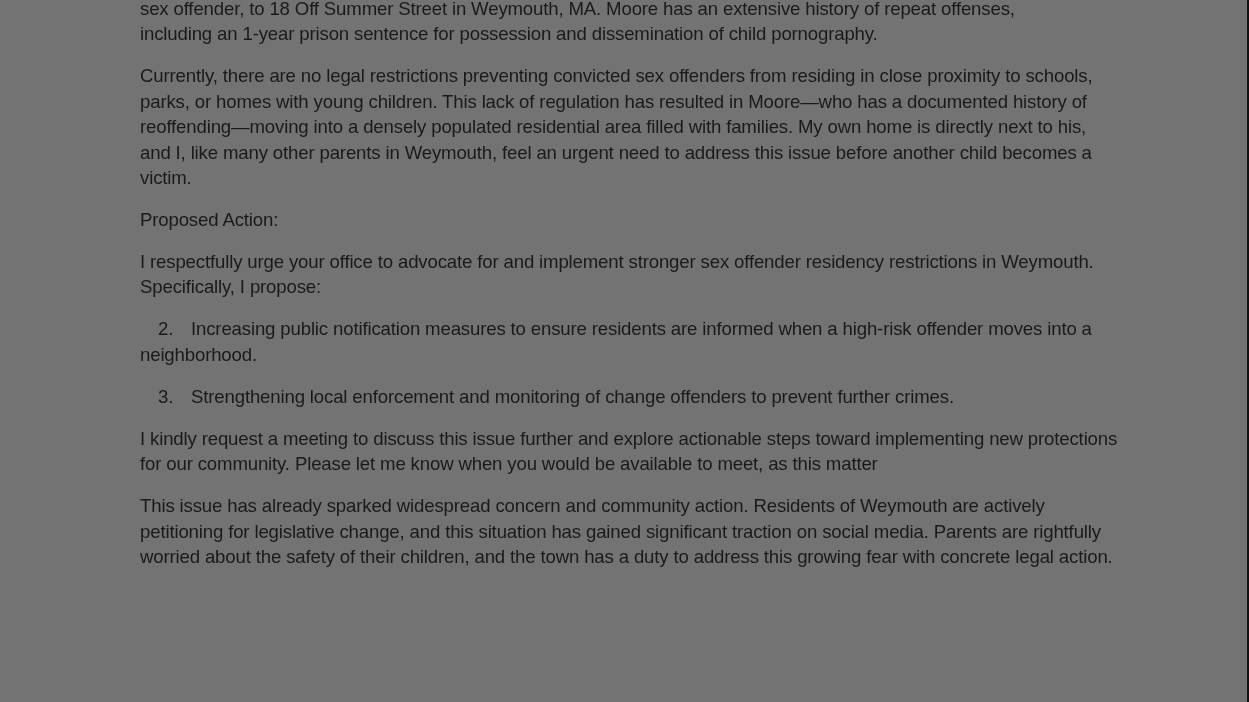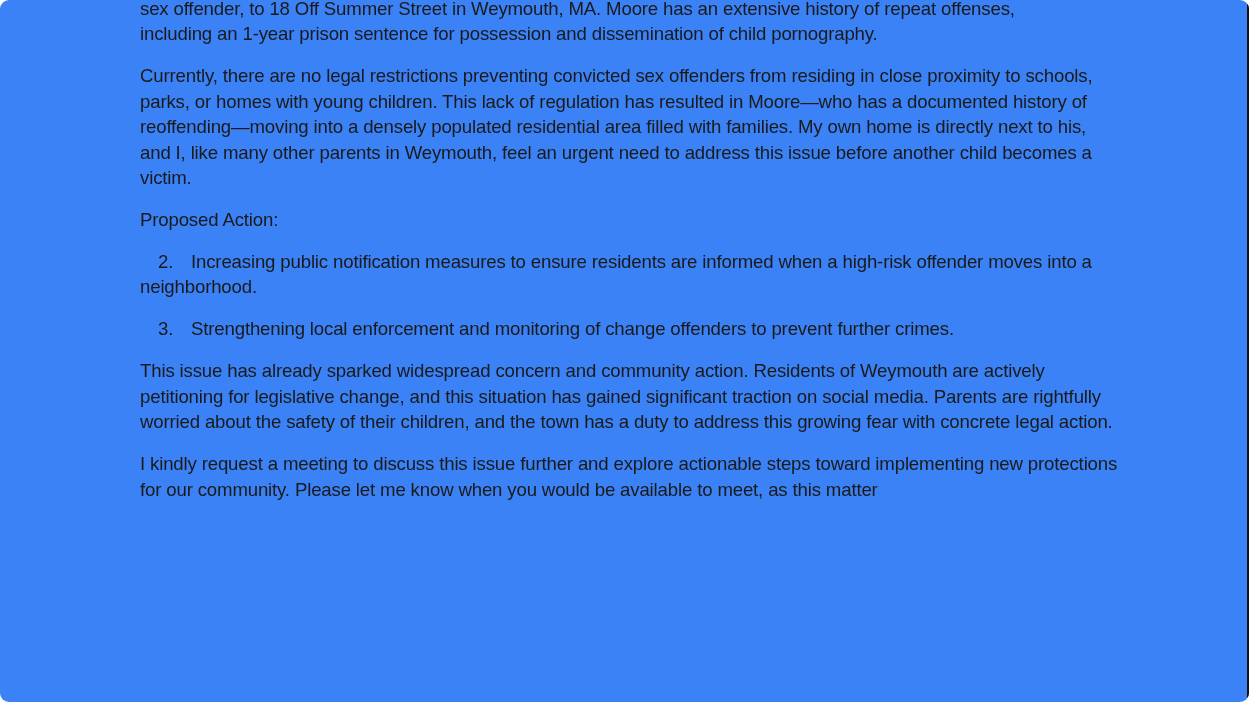--- a/index.html
+++ b/index.html
@@ -7,23 +7,22 @@
       padding: 0;
       width: 1249px;
       height: 702px;
       overflow: hidden;
       background: #ffffff;
     }
     .page {
       position: relative;
       width: 1249px;
       height: 702px;
-      background: #3b82f6;
+      background: #737373;
       overflow: hidden;
-      border-radius: 9px;
     }
     .edge {
       position: absolute;
       top: 0;
       right: 0;
       width: 2px;
       height: 702px;
       background: #111111;
     }
     .content {
@@ -60,28 +59,29 @@
   <div class="content">
     <p>
       <span>sex offender, to 18 Off Summer Street in Weymouth, MA. Moore has an extensive history of repeat offenses,</span><br>
       <span>including an 1-year prison sentence for possession and dissemination of child pornography.</span>
     </p>
 
     <p>Currently, there are no legal restrictions preventing convicted sex offenders from residing in close proximity to schools, parks, or homes with young children. This lack of regulation has resulted in Moore—who has a documented history of reoffending—moving into a densely populated residential area filled with families. My own home is directly next to his, and I, like many other parents in Weymouth, feel an urgent need to address this issue before another child becomes a victim.</p>
 
     <p class="heading">Proposed Action:</p>
 
+    <p>I respectfully urge your office to advocate for and implement stronger sex offender residency restrictions in Weymouth. Specifically, I propose:</p>
 
 
     <p class="list-item">
       <span class="num">2.</span><span>Increasing public notification measures to ensure residents are informed when a high-risk offender moves into a neighborhood.</span>
     </p>
 
     <p class="list-item">
       <span class="num">3.</span><span>Strengthening local enforcement and monitoring of change offenders to prevent further crimes.</span>
     </p>
 
 
+    <p>I kindly request a meeting to discuss this issue further and explore actionable steps toward implementing new protections for our community. Please let me know when you would be available to meet, as this matter</p>
+
     <p>This issue has already sparked widespread concern and community action. Residents of Weymouth are actively petitioning for legislative change, and this situation has gained significant traction on social media. Parents are rightfully worried about the safety of their children, and the town has a duty to address this growing fear with concrete legal action.</p>
-
-    <p>I kindly request a meeting to discuss this issue further and explore actionable steps toward implementing new protections for our community. Please let me know when you would be available to meet, as this matter</p>
   </div>
 </div>
 
 </body></html>

